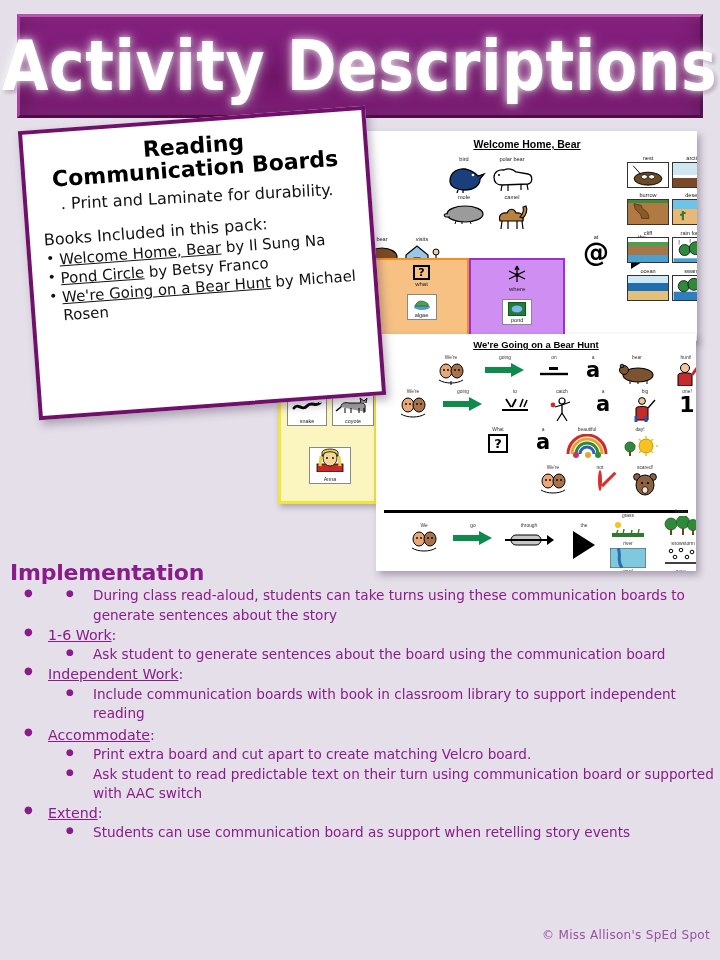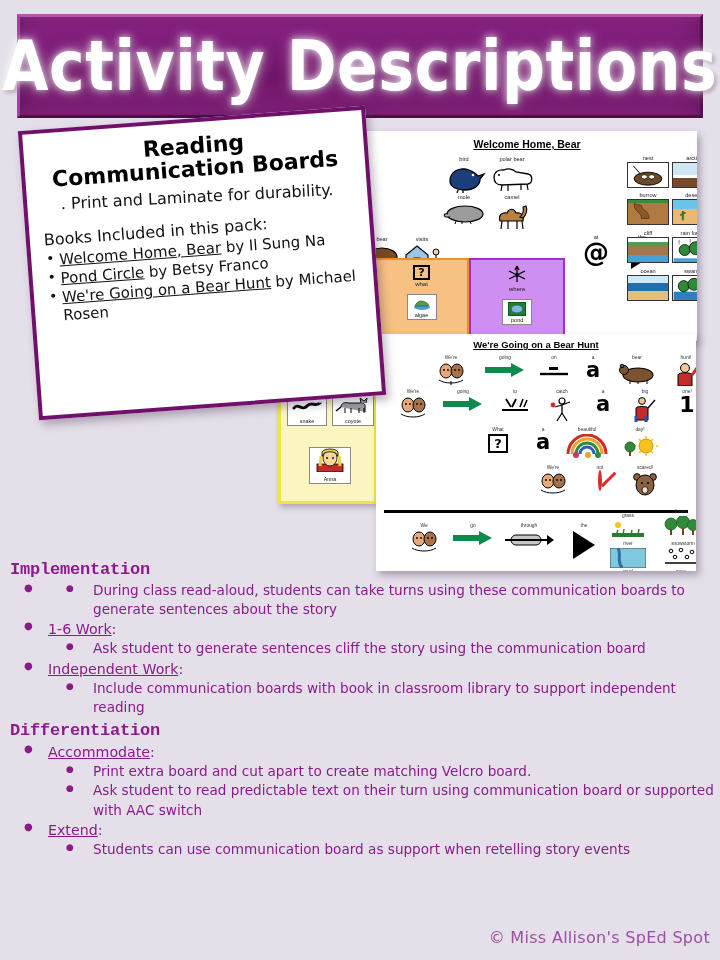--- a/index.html
+++ b/index.html
@@ -165,37 +165,37 @@
   #card-book-list li::before { content:"\2022"; position:absolute; left:1px; top:-1px; font-size:14px; }
   #card-book-list u { text-decoration:underline; }
 
   
   #body-text {
     position:absolute; left:8px; top:560px; width:712px;
     color:#7b1a86;
     font-family:"DejaVu Sans", sans-serif;
   }
   .sec-head {
-    font-size:17px; font-weight:bold; color:#8a1b8a;
-    letter-spacing:-0.2px; line-height:1.15; margin:0 12px 1px 2px;font-family:Liberation Mono, monospace;
+    font-size:22px; font-weight:bold; color:#8a1b8a;
+    letter-spacing:-0.2px; line-height:1.15; margin:0 12px 1px 2px;
   }
   ul.lvl1 { list-style:none; margin:0 0 2px 0; padding:0; }
   ul.lvl1 > li { position:relative; padding-left:40px; margin-bottom:0px; }
   ul.lvl1 > li > .b1 { position:absolute; left:16px; top:1px; font-size:10px; color:#8a1b8a; }
   .lbl { font-size:14.2px; color:#8a1b8a; line-height:1.35; }
   .lbl u { text-decoration:underline; }
   ul.lvl2 { list-style:none; margin:0; padding:0; }
   ul.lvl2 > li { position:relative; padding-left:45px; }
   ul.lvl2 > li > .b2 { position:absolute; left:18px; top:2px; font-size:9px; color:#8a1b8a; }
   .txt { font-size:13.6px; color:#8a1b8a; line-height:1.42; display:block; }
 
   #copyright {
     position:absolute; right:10px; top:928px;
     font-family:"DejaVu Sans", sans-serif;
-    font-size:16px; color:#9b4fa0; letter-spacing:0.3px;
+    font-size:12px; color:#9b4fa0; letter-spacing:0.3px;
   }
 </style>
 </head>
 <body>
 
 <div id="banner">
   <div id="banner-title">Activity Descriptions</div>
 </div>
 
 <div class="board" id="board-whb">
@@ -658,37 +658,36 @@
           <span class="txt">During class read-aloud, students can take turns using these communication boards to generate sentences about the story</span>
         </li>
       </ul>
     </li>
     <li>
       <span class="b1">●</span>
       <span class="lbl"><u>1-6 Work</u><span>:</span></span>
       <ul class="lvl2">
         <li>
           <span class="b2">●</span>
-          <span class="txt">Ask student to generate sentences cliff the story using the communication board</span>
+          <span class="txt">Ask student to generate sentences about the board using the communication board</span>
         </li>
       </ul>
     </li>
     <li>
       <span class="b1">●</span>
       <span class="lbl"><u>Independent Work</u><span>:</span></span>
       <ul class="lvl2">
         <li>
           <span class="b2">●</span>
           <span class="txt">Include communication boards with book in classroom library to support independent reading</span>
         </li>
       </ul>
     </li>
   </ul>
 
-  <div class="sec-head" style="margin-top:4px;">Differentiation</div>
   <ul class="lvl1">
     <li>
       <span class="b1">●</span>
       <span class="lbl"><u>Accommodate</u><span>:</span></span>
       <ul class="lvl2">
         <li>
           <span class="b2">●</span>
           <span class="txt">Print extra board and cut apart to create matching Velcro board.</span>
         </li>
         <li>

